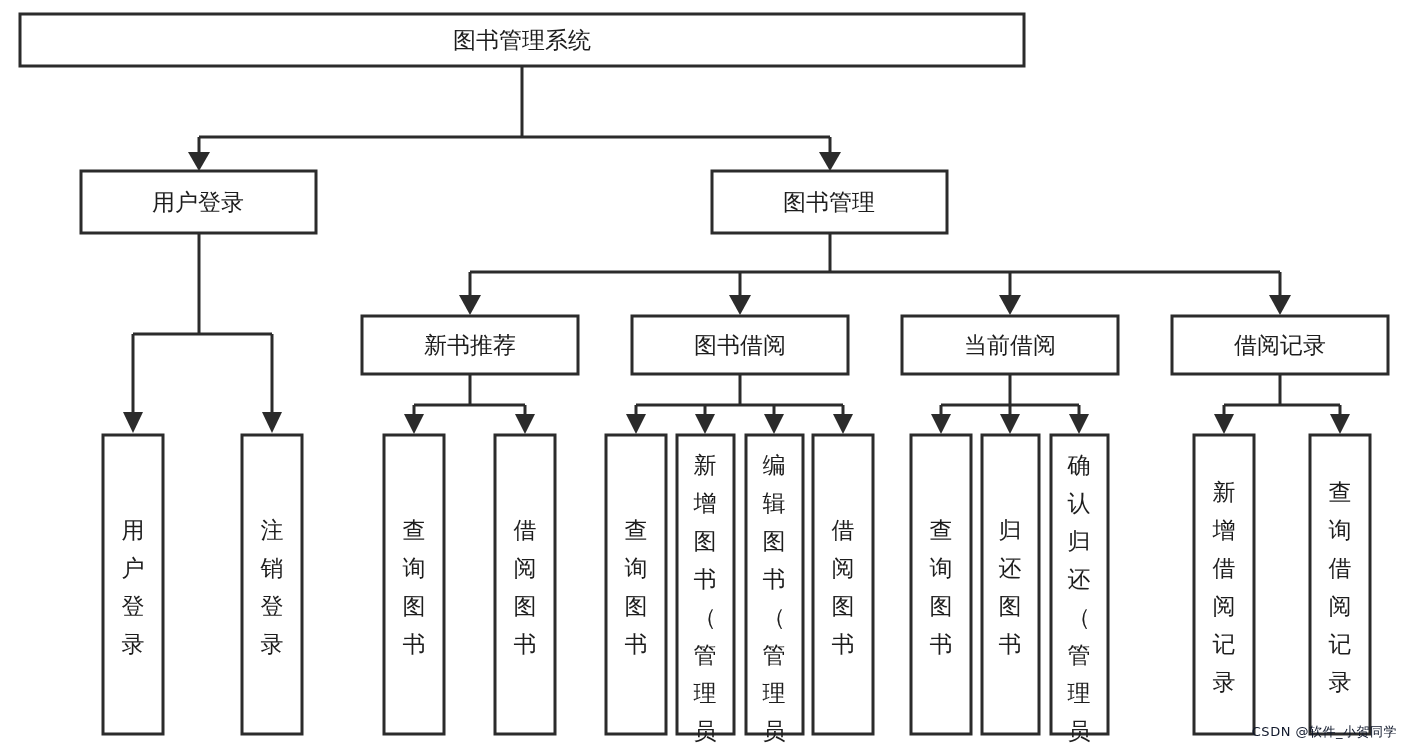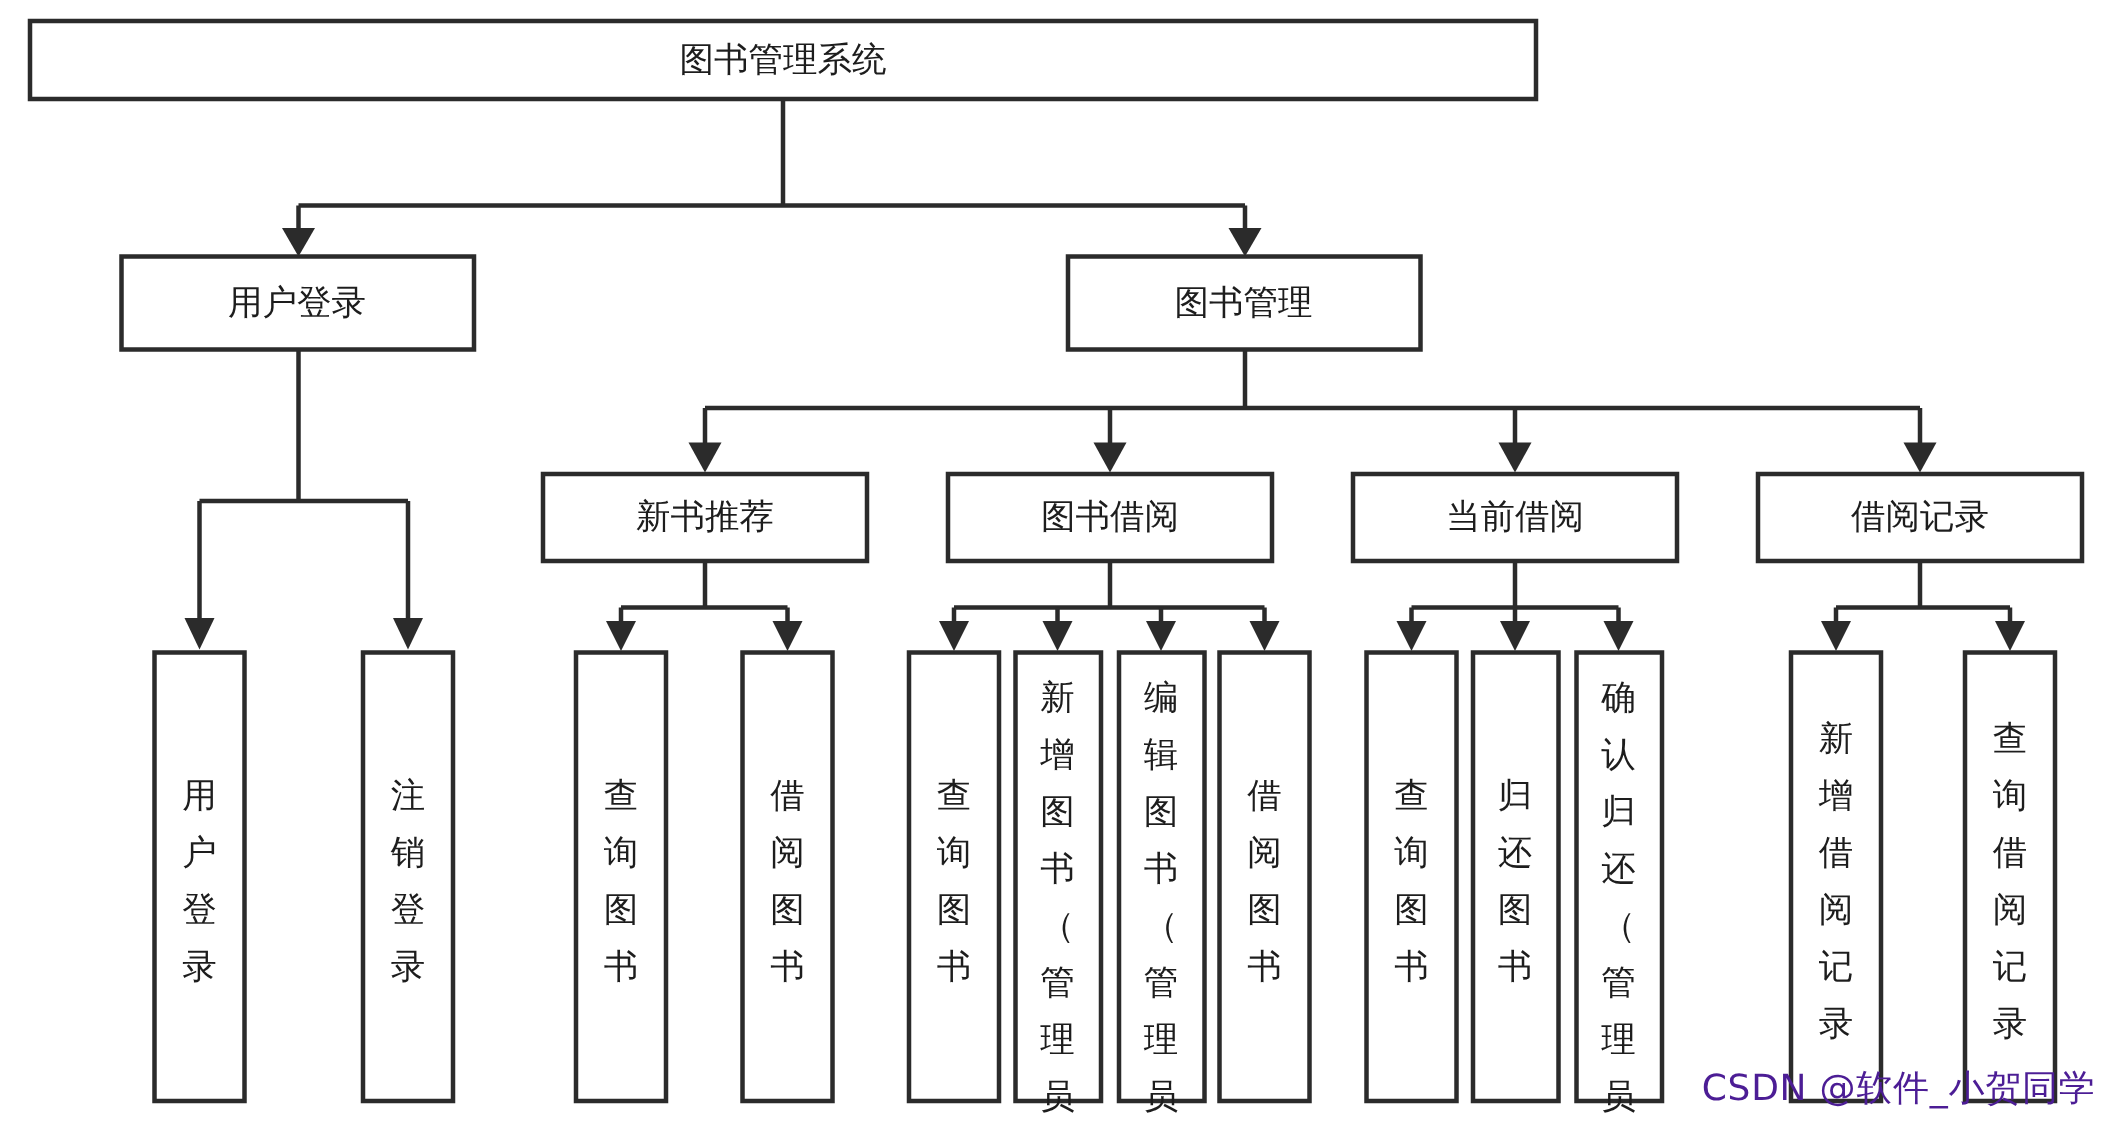--- a/index.html
+++ b/index.html
@@ -49,22 +49,22 @@
   .node-label-vertical {
     fill: #1d1d1d;
     font-family: "DejaVu Sans", "Liberation Sans", sans-serif;
     font-size: 23px;
     text-anchor: middle;
   }
   .watermark {
     position: absolute;
     right: 8px;
     bottom: 6px;
-    color: #4c1d95;
-    font-size: 24px;
+    color: #0f172a;
+    font-size: 13px;
     font-family: "DejaVu Sans", "Liberation Sans", sans-serif;
     letter-spacing: 0.5px;
     white-space: nowrap;
     pointer-events: none;
   }
 </style>
 </head>
 <body>
 
 <div id="diagram-root">

